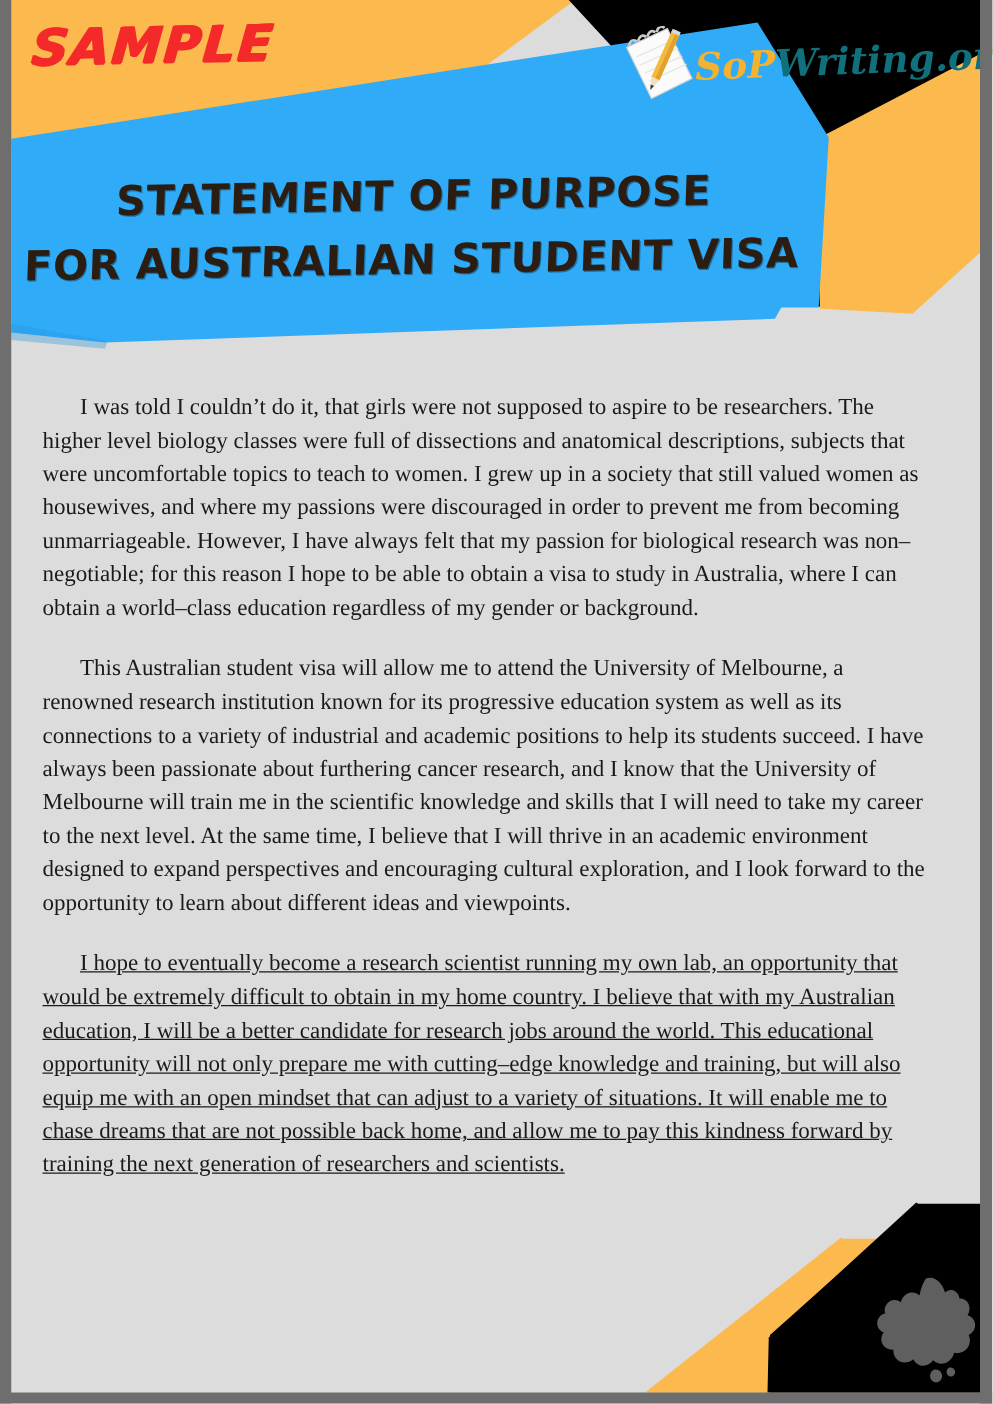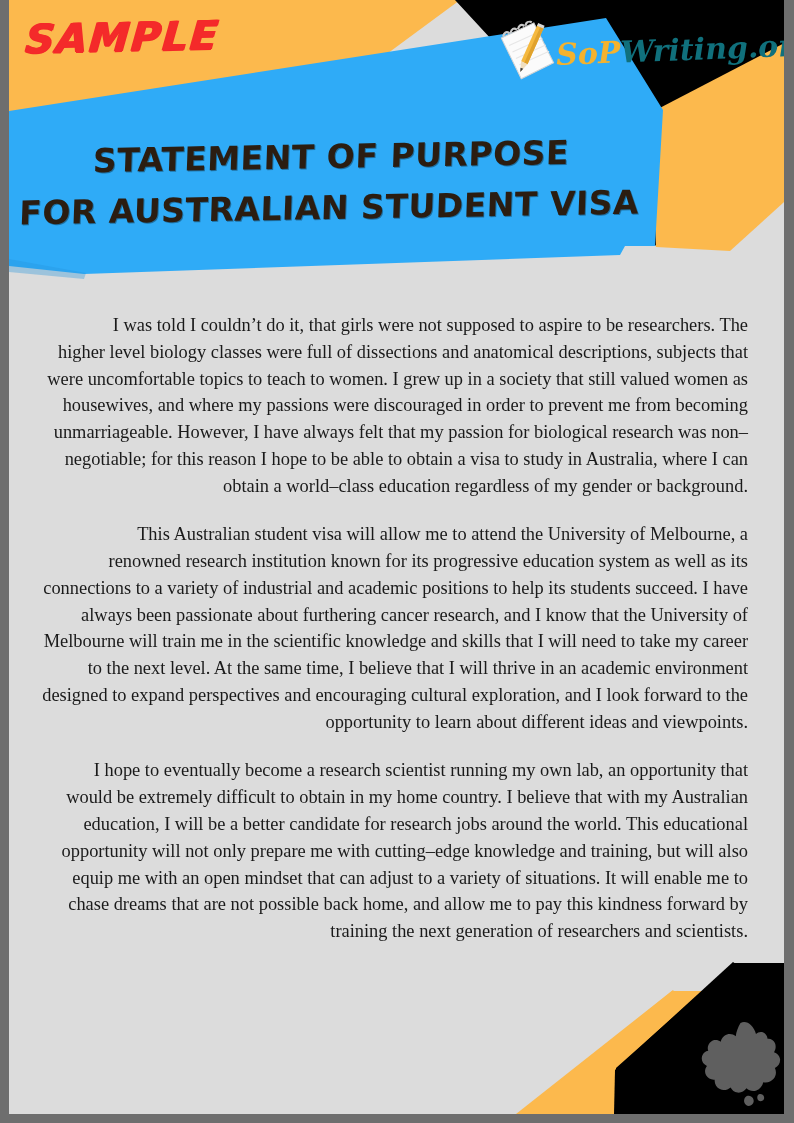--- a/index.html
+++ b/index.html
@@ -125,23 +125,22 @@
     width: 714px;
     z-index: 20;
     color: #1a1a1a;
     font-size: 18.4px;
     line-height: 1.455;
     text-align: left;
   }
   .body-copy p {
     margin: 0 0 22px 0;
     text-indent: 30px;
-    text-align: right;
-  }
-  .body-copy p:last-child { margin-bottom: 0; }
+  }
+  .body-copy p:last-child { margin-bottom: 0; text-decoration: underline; }
 </style>
 </head>
 <body>
 
 <div class="page">
 
   <div class="paper-bg"></div>
 
   <svg class="shape" viewBox="0 0 794 1123" width="794" height="1123" preserveAspectRatio="none">
 

